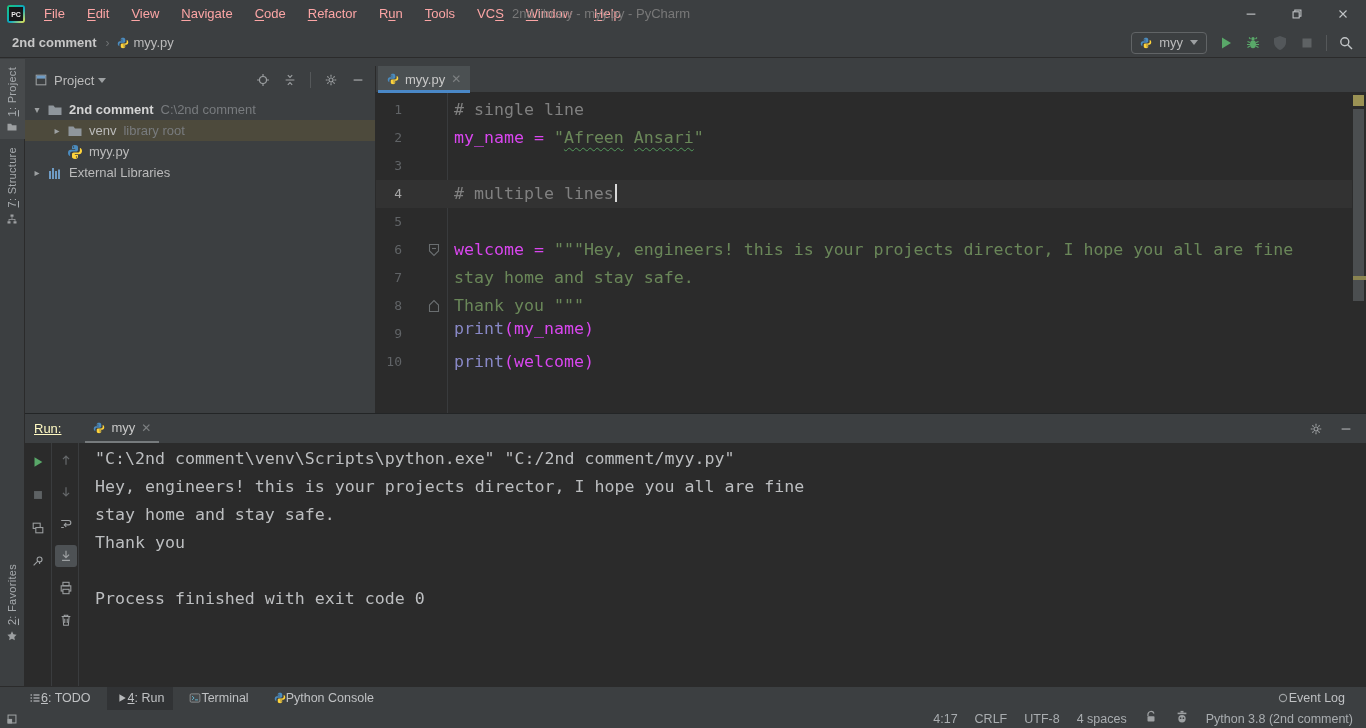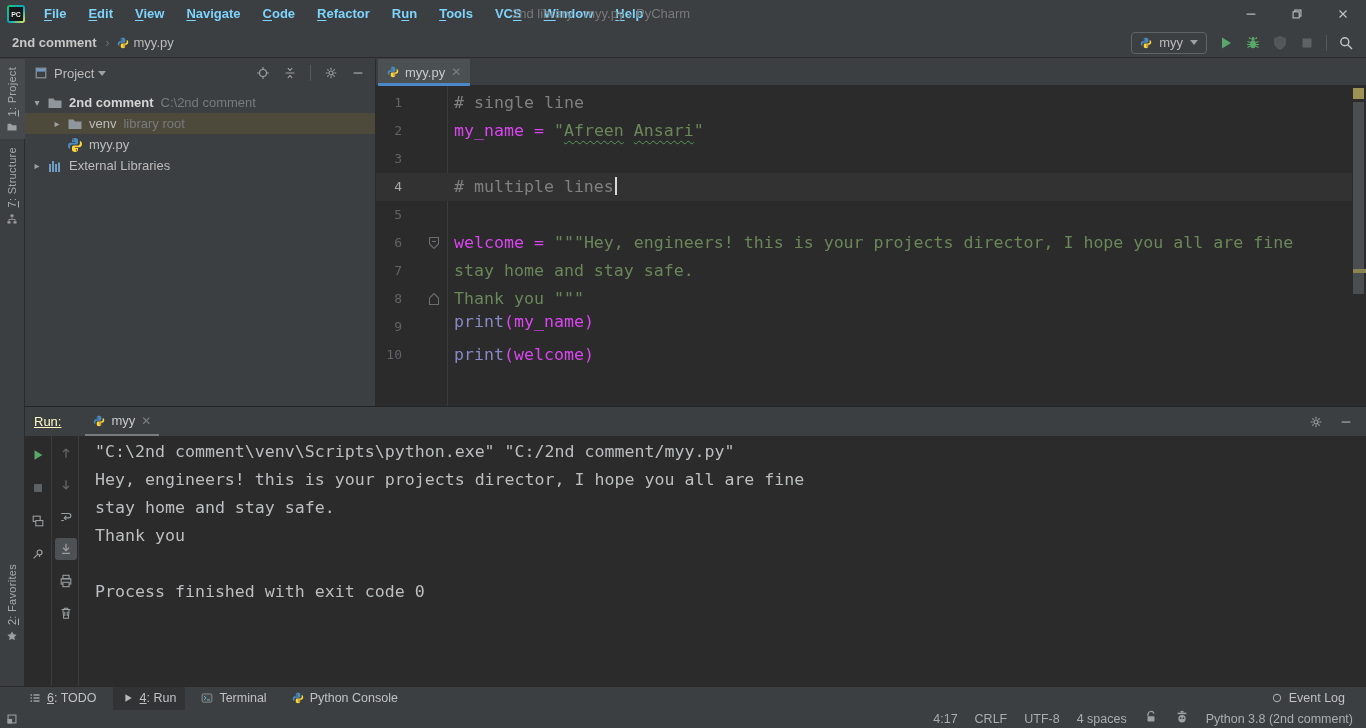--- a/index.html
+++ b/index.html
@@ -15,21 +15,21 @@
   .icon-12 { width:12px; height:12px; }
   .icon-16 { width:16px; height:16px; }
 
   
   .titlebar { height:28px; display:flex; align-items:center; background:#3c3f41; position:relative; }
   .app-logo { width:18px; height:18px; margin:0 8px 0 7px; border-radius:3px;
     background:linear-gradient(135deg,#1bc77a 0%,#0aa7c4 55%,#f6e84b 100%);
     display:flex; align-items:center; justify-content:center; }
   .app-logo .inner { width:14px; height:14px; background:#17181a; color:#e8e8e8;
     font-size:7px; font-weight:bold; display:flex; align-items:center; justify-content:center; }
-  .menu-item { padding:0 11px; height:28px; line-height:28px; color:#7dd3fc; cursor:default;font-weight:bold; }
+  .menu-item { padding:0 11px; height:28px; line-height:28px; color:#fca5a5; cursor:default; }
   .menu-item u { text-decoration:underline; text-underline-offset:2px; }
   .win-title { position:absolute; left:512px; top:0; height:28px; line-height:28px; color:#787878; }
   .win-btns { margin-left:auto; display:flex; height:28px; }
   .win-btn { width:46px; height:28px; display:flex; align-items:center; justify-content:center; }
 
   
   .navbar { height:30px; display:flex; align-items:center; padding-left:12px; border-bottom:1px solid #2b2b2b; background:#3c3f41; }
   .crumb { color:#c7c7c7; font-weight:bold; }
   .crumb-file { color:#bbbbbb; font-weight:normal; margin-left:5px; }
   .crumb-sep { color:#6e7173; margin:0 7px 0 9px; font-size:12px; }
@@ -41,21 +41,21 @@
   
   .main { position:absolute; top:59px; left:0; right:0; bottom:42px; display:flex; }
   .stripe { width:25px; background:#3c3f41; border-right:1px solid #2b2b2b; display:flex; flex-direction:column; align-items:center; }
   .stripe-tab { display:flex; flex-direction:column; align-items:center; gap:5px; padding:8px 0 6px; width:25px; cursor:default; }
   .stripe-tab.selected { background:#474a4c; }
   .stripe-label { writing-mode:vertical-rl; transform:rotate(180deg); font-size:11px; color:#a7abae; letter-spacing:.3px; }
   .stripe-label u { text-decoration:underline; }
   .stripe-spacer { flex:1; }
 
   .center { flex:1; display:flex; flex-direction:column; min-width:0; }
-  .upper { height:347px; display:flex; min-height:0; }
+  .upper { height:347px; display:flex; min-height:0;margin-top:7px; }
 
   
   .project-panel { width:351px; background:#3c3f41; border-right:1px solid #2b2b2b; display:flex; flex-direction:column; }
   .pp-header { height:28px; display:flex; align-items:center; padding:0 10px 0 9px; }
   .pp-title { margin:0 4px 0 6px; color:#bbbbbb; }
   .pp-header-icons { margin-left:auto; display:flex; align-items:center; gap:13px; }
   .pp-tree { padding-top:5px; }
   .tree-row { height:21px; display:flex; align-items:center; white-space:nowrap; cursor:default; }
   .tree-row.selected { background:#4d4a3c; }
   .tree-arrow { width:20px; text-align:center; color:#9da0a2; font-size:10px; flex:none; }
@@ -98,21 +98,21 @@
   .rt-col1 { left:0; width:27px; border-right:1px solid #3a3c3e; padding-top:8px; gap:11px; }
   .rt-col2 { left:28px; width:26px; border-right:1px solid #3a3c3e; padding-top:6px; gap:10px; }
   .rt-btn { width:22px; height:22px; display:flex; align-items:center; justify-content:center; border-radius:3px; }
   .rt-btn.selected { background:#4d5154; }
   .console { position:absolute; left:70px; top:2px; right:0; bottom:0; font-family:"DejaVu Sans Mono",monospace; }
   .console-line { height:28px; line-height:28px; white-space:pre; font-size:16.6px; color:#bcbec0; }
 
   
   .bottom { position:absolute; left:0; right:0; bottom:0; height:42px; }
   .tw-bar { height:23px; background:#3c3f41; border-top:1px solid #2b2b2b; display:flex; align-items:center; }
-  .tw-btn { display:flex; align-items:center; gap:6px; padding:0 9px; height:23px; color:#bfc1c3; font-size:12.5px; cursor:default;justify-content:flex-end; }
+  .tw-btn { display:flex; align-items:center; padding:0 9px; height:23px; color:#bfc1c3; font-size:12.5px; cursor:default;justify-content:flex-end; }
   .tw-btn.selected { background:#313335; }
   .tw-btn u { text-decoration:underline; }
   .tw-left { display:flex; margin-left:20px; gap:7px; }
   .tw-right { margin-left:auto; display:flex; padding-right:12px; }
   .status-bar { height:19px; background:#3c3f41; display:flex; align-items:center; padding:0 13px 0 5px; }
   .status-right { margin-left:auto; display:flex; align-items:center; gap:17px; color:#a9adb0; font-size:12.5px; }
 </style>
 </head>
 <body>
 

